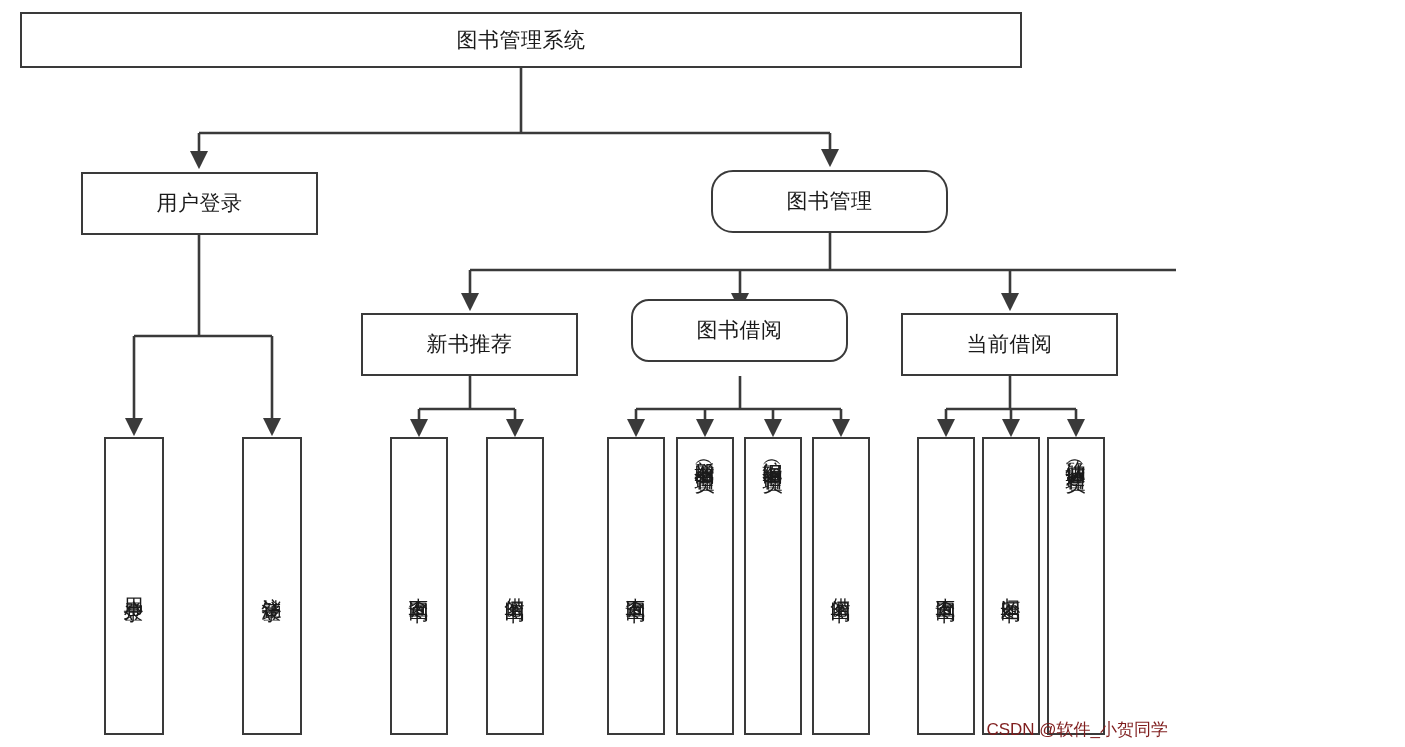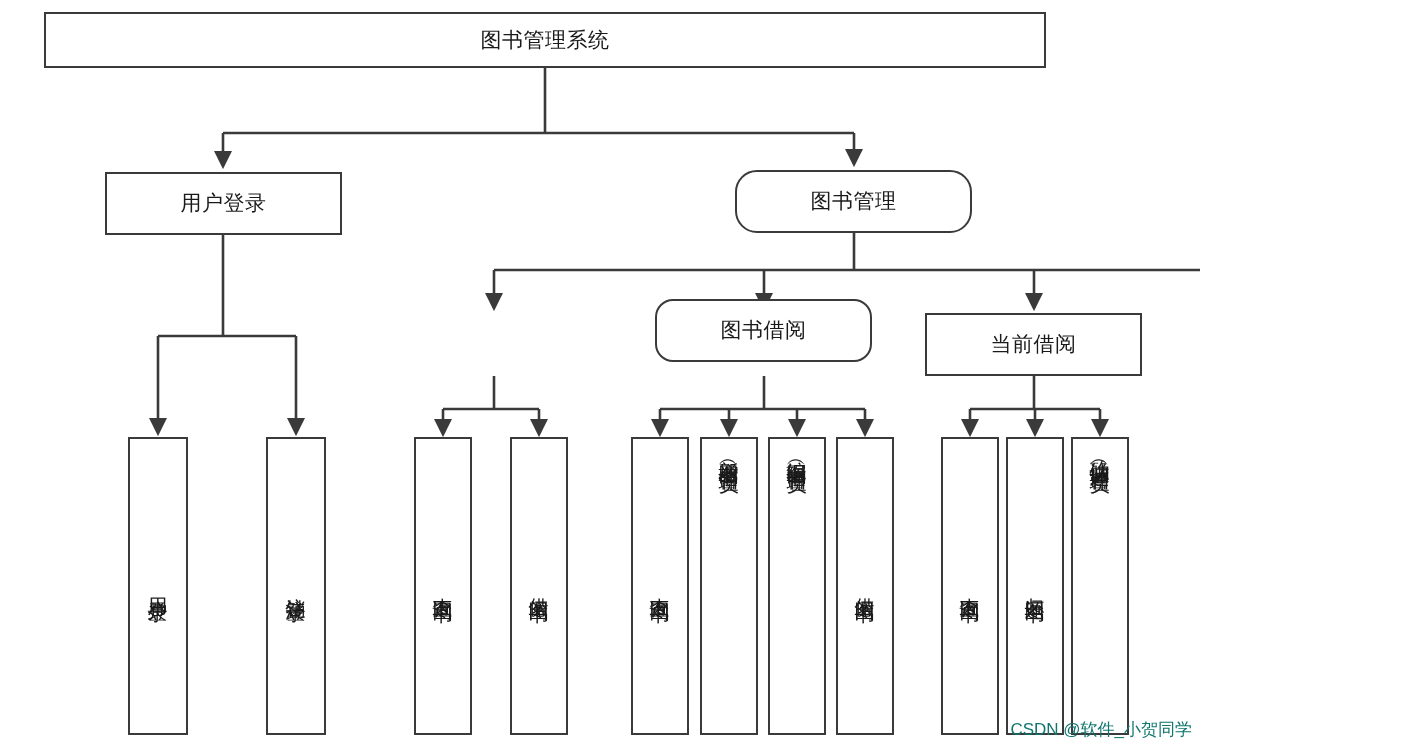--- a/index.html
+++ b/index.html
@@ -9,21 +9,20 @@
   }
   body {
     font-family: "Liberation Sans", "DejaVu Sans", sans-serif;
   }
   #stage {
     position: relative;
     width: 1176px;
     height: 747px;
     background: #ffffff;
     overflow: hidden;
-    margin-left: 24px;
   }
   #diagram-svg {
     position: absolute;
     left: 0;
     top: 0;
     width: 1405px;
     height: 747px;
   }
   .node-box {
     position: absolute;
@@ -57,21 +56,21 @@
   }
   .node-box.vertical.centered {
     align-items: center;
     padding-top: 0;
   }
   #watermark {
     position: absolute;
     right: 8px;
     bottom: 6px;
     font-size: 17px;
-    color: #0f766e;
+    color: #7f1d1d;
     white-space: nowrap;
     font-family: "Liberation Sans", "DejaVu Sans", sans-serif;
     pointer-events: none;
   }
 </style>
 </head>
 <body>
 
 <div id="stage">
 
@@ -129,20 +128,23 @@
     <span class="node-label">图书管理系统</span>
   </div>
 
   <div class="node-box" style="left:81px; top:172px; width:237px; height:63px;">
     <span class="node-label">用户登录</span>
   </div>
   <div class="node-box" style="left:711px; top:170px; width:237px; height:63px;border-radius:22px;">
     <span class="node-label">图书管理</span>
   </div>
 
+  <div class="node-box" style="left:361px; top:313px; width:217px; height:63px;">
+    <span class="node-label">新书推荐</span>
+  </div>
   <div class="node-box" style="left:631px; top:299px; width:217px; height:63px;border-radius:18px;">
     <span class="node-label">图书借阅</span>
   </div>
   <div class="node-box" style="left:901px; top:313px; width:217px; height:63px;">
     <span class="node-label">当前借阅</span>
   </div>
 
   <div class="node-box vertical centered" style="left:104px; top:437px; width:60px; height:298px;">
     <span class="node-label">用户登录</span>
   </div>

